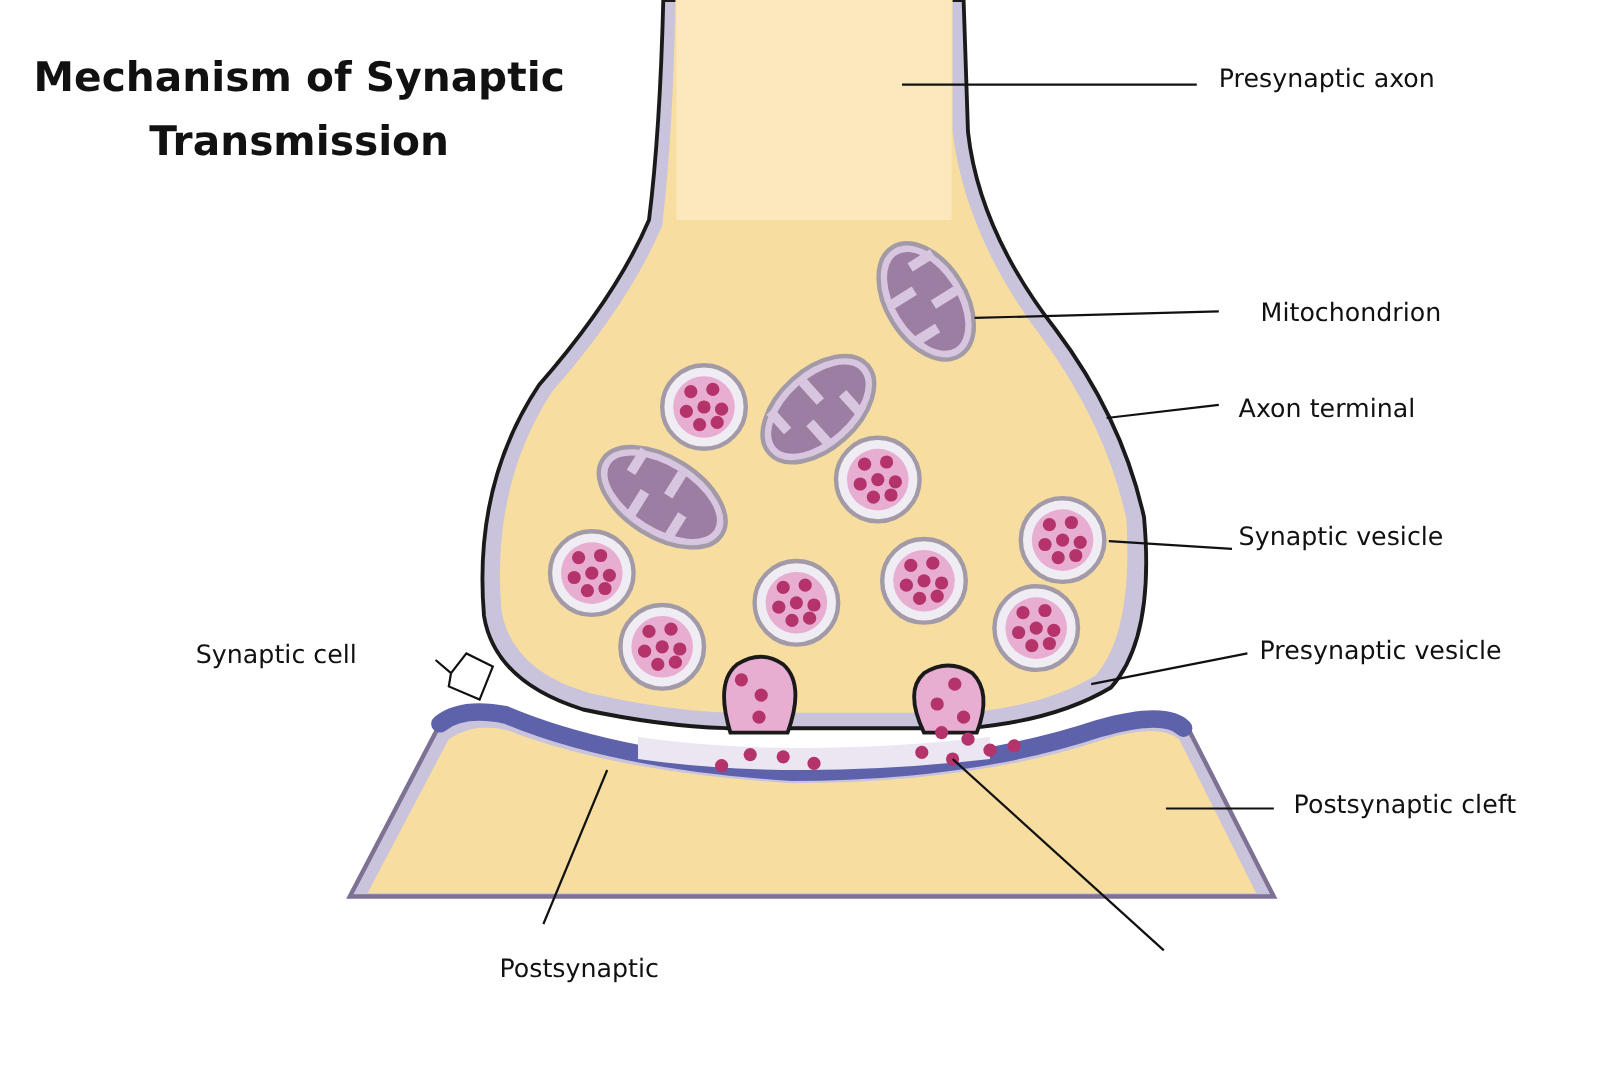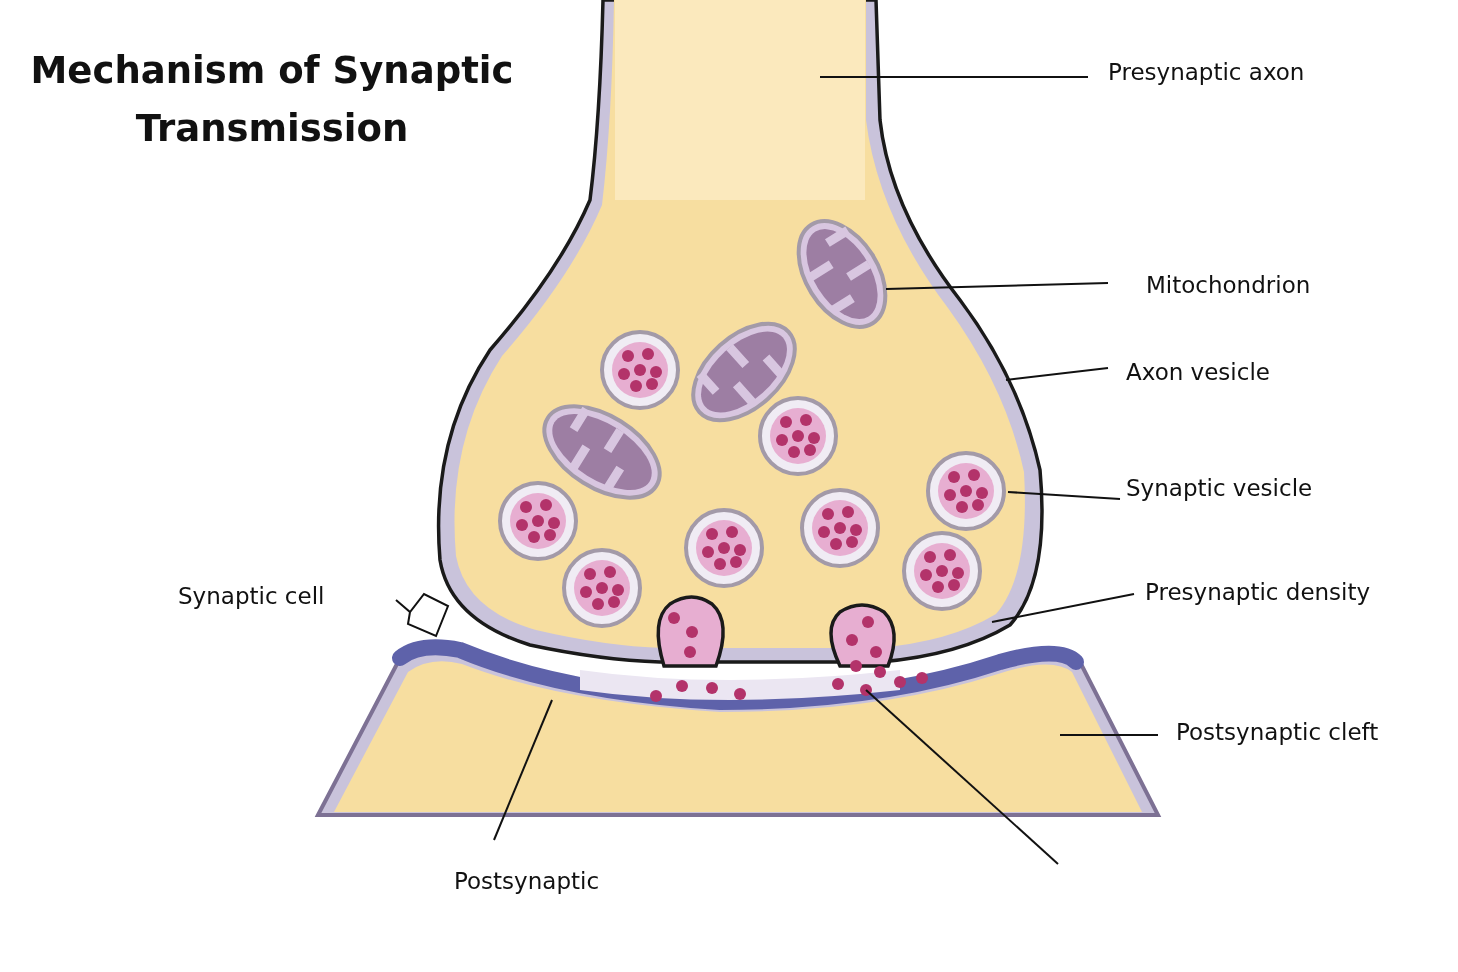--- a/index.html
+++ b/index.html
@@ -176,23 +176,23 @@
   </g>
 </svg>
 
 <div class="title" style="left:22px; top:42px; width:500px;">
   <div>Mechanism of Synaptic</div>
   <div>Transmission</div>
 </div>
 
 <div class="label" style="left:1108px; top:50px;">Presynaptic axon</div>
 <div class="label" style="left:1126px; top:263px;margin-left:20px;">Mitochondrion</div>
-<div class="label" style="left:1126px; top:350px;">Axon vesicle</div>
+<div class="label" style="left:1126px; top:350px;">Axon terminal</div>
 <div class="label" style="left:1126px; top:466px;">Synaptic vesicle</div>
-<div class="label" style="left:1145px; top:570px;">Presynaptic density</div>
+<div class="label" style="left:1145px; top:570px;">Presynaptic vesicle</div>
 <div class="label" style="left:1176px; top:710px;">Postsynaptic cleft</div>
 <div class="label" style="left:178px; top:574px;">Synaptic cell</div>
 
 <div class="label" style="left:454px; top:858px; line-height:46px;">
   <div>Postsynaptic</div>
 </div>
 <div class="label" style="left:800px; top:858px; line-height:46px;">
 </div>
 
 </body></html>

